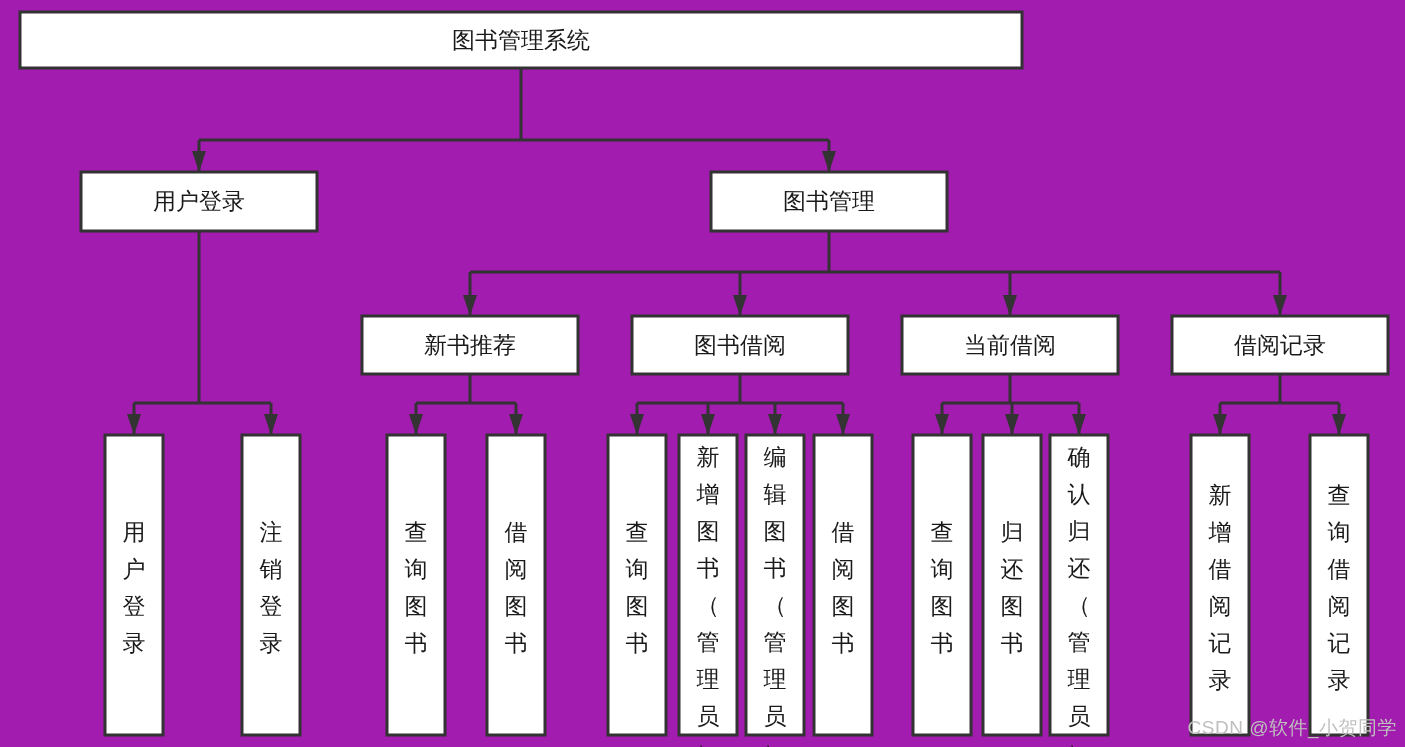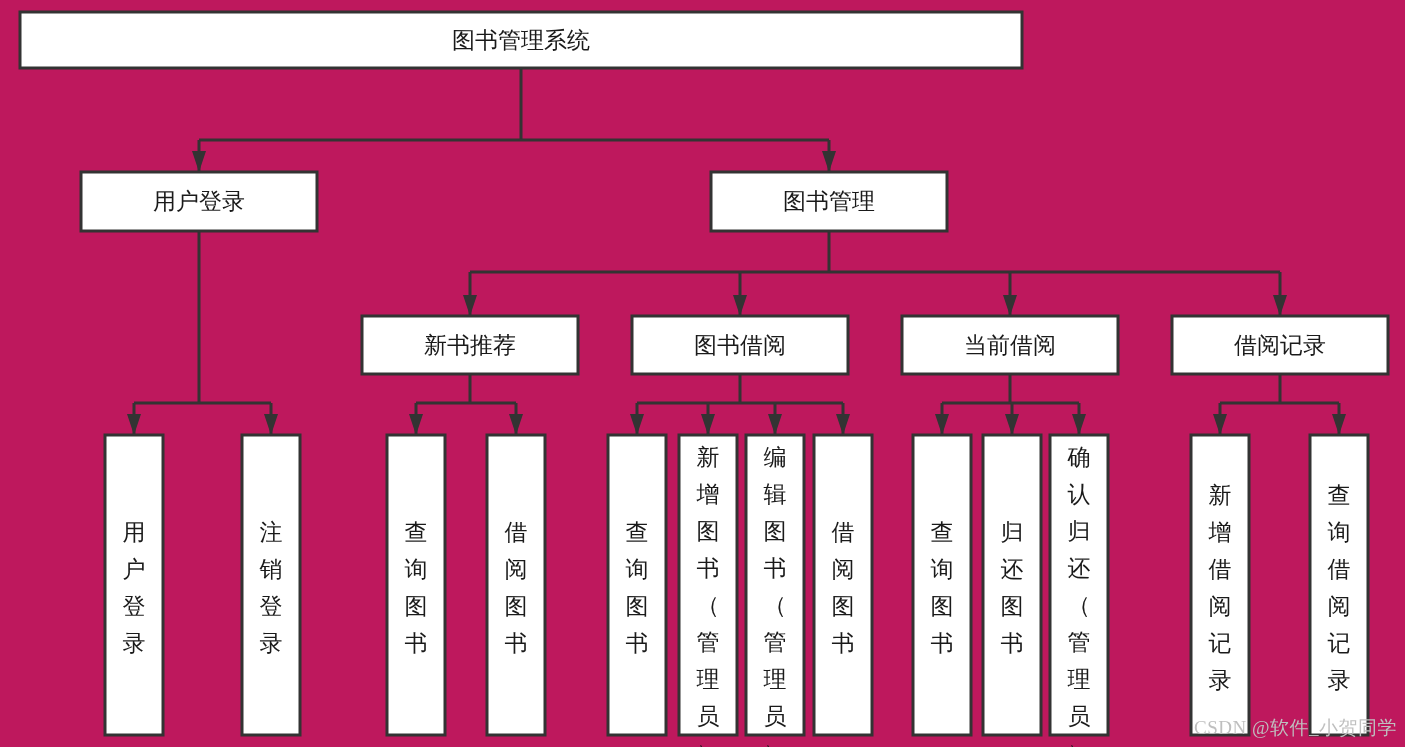--- a/index.html
+++ b/index.html
@@ -7,21 +7,21 @@
     padding: 0;
     background: #ffffff;
   }
   body {
     font-family: "DejaVu Sans", "Liberation Sans", sans-serif;
   }
   #diagram-root {
     position: relative;
     width: 1405px;
     height: 747px;
-    background: #be185d;
+    background: #a21caf;
     overflow: hidden;
   }
   svg#tree-svg {
     position: absolute;
     left: 0;
     top: 0;
     width: 1405px;
     height: 747px;
     display: block;
   }
@@ -50,21 +50,21 @@
   .node-label-v {
     font-family: "DejaVu Sans", "Liberation Sans", sans-serif;
     font-size: 23px;
     fill: #1a1a1a;
     text-anchor: middle;
   }
   .watermark {
     position: absolute;
     right: 8px;
     bottom: 6px;
-    font-family: Liberation Serif, serif;
+    font-family: Liberation Sans, sans-serif;
     font-size: 19px;
     color: #bfbfbf;
     white-space: nowrap;
     letter-spacing: 0.5px;
   }
 </style>
 </head>
 <body>
 
 <div id="diagram-root">

